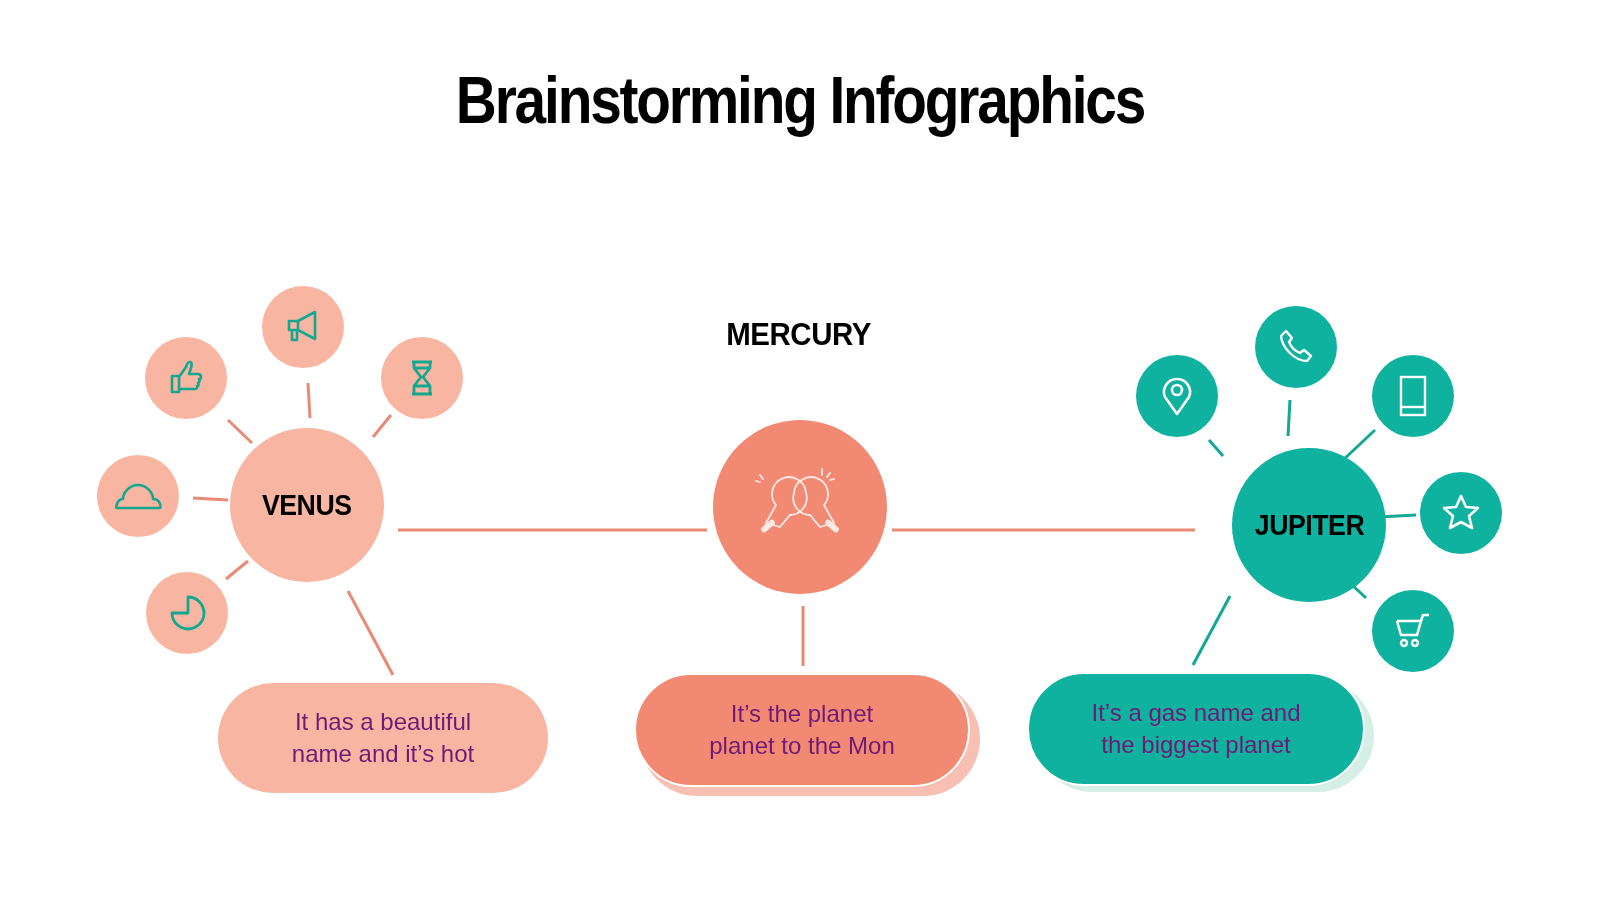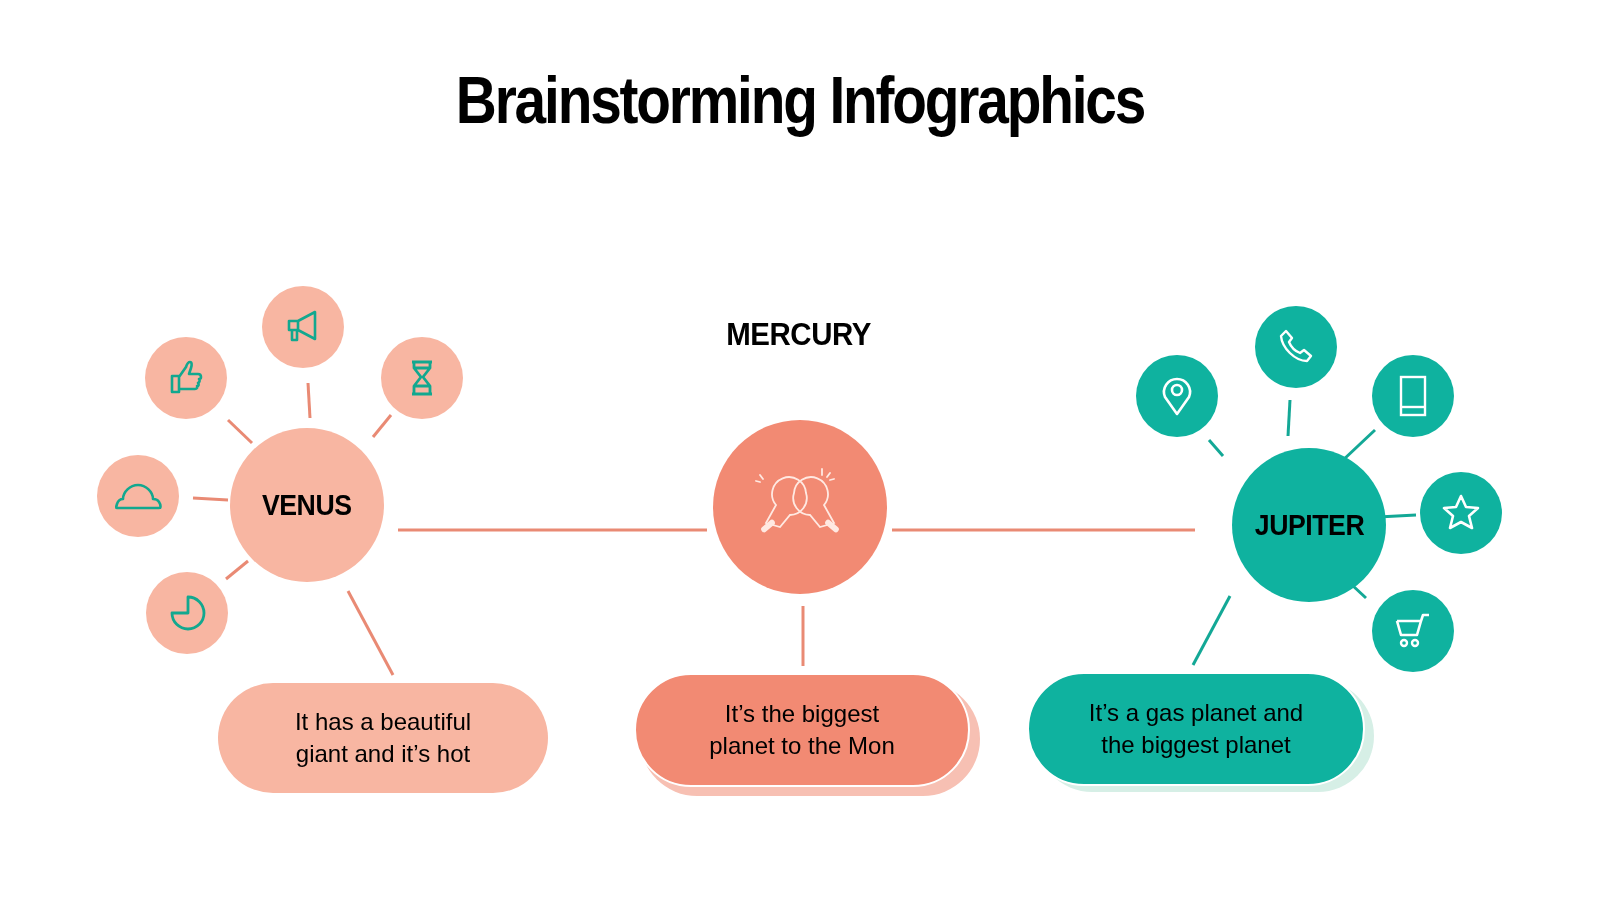--- a/index.html
+++ b/index.html
@@ -3,21 +3,21 @@
 <meta charset="utf-8">
 <style>
   html, body { margin:0; padding:0; background:#ffffff; }
   body { width:1600px; height:900px; position:relative; overflow:hidden; font-family:"Liberation Sans", sans-serif; }
   .title { position:absolute; left:0; top:62px; width:1600px; text-align:center; font-family:"Liberation Sans", sans-serif; font-weight:bold; font-size:66px; letter-spacing:-2.5px; color:#000; transform:scaleX(0.86); transform-origin:800px 0; }
   svg.lines { position:absolute; left:0; top:0; }
   .circ { position:absolute; border-radius:50%; display:flex; align-items:center; justify-content:center; }
   .circ .shadow { position:absolute; border-radius:50%; z-index:-1; }
   .hub-label { font-family:"Liberation Sans", sans-serif; font-weight:bold; font-size:29px; color:#000; letter-spacing:-0.5px; transform:scaleX(0.92); }
   .top-label { position:absolute; font-family:"Liberation Sans", sans-serif; font-weight:bold; font-size:32px; color:#000; letter-spacing:-0.5px; transform:scaleX(0.92); }
-  .pill { position:absolute; border-radius:60px; display:flex; align-items:center; justify-content:center; text-align:center; font-family:"Liberation Sans", sans-serif; font-size:24px; line-height:32px; color:#000000; }
+  .pill { position:absolute; border-radius:60px; display:flex; align-items:center; justify-content:center; text-align:center; font-family:"Liberation Sans", sans-serif; font-size:24px; line-height:32px; color:#701a75; }
   .pill-shadow { position:absolute; border-radius:60px; }
   .icon svg { display:block; }
 </style>
 </head>
 <body>
 
 <div class="title">Brainstorming Infographics</div>
 
 <svg class="lines" width="1600" height="900">
 
@@ -101,21 +101,21 @@
     <span style="position:relative;">
       <svg width="42" height="42" viewBox="0 0 42 42">
           <path d="M22 5a16 16 0 1 1-16 16h16z" fill="none" stroke="#12a88f" stroke-width="2.8" stroke-linejoin="round"></path>
         </svg>
     </span>
   </div>
 
   <div class="pill" style="left:218px;top:683px;width:330px;height:110px;background:#f8b6a2;">
     <div>
       <div>It has a beautiful</div>
-      <div>giant and it’s hot</div>
+      <div>name and it’s hot</div>
     </div>
   </div>
 </div>
 
 <div>
   <div class="top-label" style="left:720px;top:316px;">MERCURY</div>
 
   <div class="circ" style="left:713px;top:420px;width:174px;height:174px;">
     <div class="shadow" style="left:7px;top:5px;width:180px;height:180px;background:#f7c0b3;"></div>
     <div style="position:absolute;left:-4px;top:-4px;width:184px;height:184px;border-radius:50%;background:#fff;z-index:-1;"></div>
@@ -129,21 +129,21 @@
         </g>
         <rect x="8" y="58" width="16" height="6" rx="3" transform="rotate(-40 16 61)" fill="#ffe9e2"></rect>
         <rect x="72" y="58" width="16" height="6" rx="3" transform="rotate(40 80 61)" fill="#ffe9e2"></rect>
       </svg>
     </span>
   </div>
 
   <div class="pill-shadow" style="left:640px;top:682px;width:340px;height:114px;background:#f7c0b3;"></div>
   <div class="pill" style="left:634px;top:673px;width:332px;height:110px;background:#f28a73;border:2px solid #fff;">
     <div>
-      <div>It’s the biggest</div>
+      <div>It’s the planet</div>
       <div>planet to the Mon</div>
     </div>
   </div>
 </div>
 
 <div>
   <div class="circ" style="left:1232px;top:448px;width:154px;height:154px;">
     <div class="shadow" style="left:6px;top:4px;width:160px;height:160px;background:#d6efe6;"></div>
     <div style="position:absolute;left:-4px;top:-4px;width:162px;height:162px;border-radius:50%;background:#fff;z-index:-1;"></div>
     <div style="position:absolute;inset:0;border-radius:50%;background:#0fb29f;"></div>
@@ -205,17 +205,17 @@
           <path d="M4 10h24l2-6h6 M4 10l4 14h16l4-14" fill="none" stroke="#fff" stroke-width="2.6" stroke-linejoin="round"></path>
           <circle cx="11" cy="32" r="3" fill="none" stroke="#fff" stroke-width="2.4"></circle>
           <circle cx="22" cy="32" r="3" fill="none" stroke="#fff" stroke-width="2.4"></circle>
         </svg>
     </span>
   </div>
 
   <div class="pill-shadow" style="left:1036px;top:680px;width:338px;height:112px;background:#d6efe6;"></div>
   <div class="pill" style="left:1027px;top:672px;width:334px;height:110px;background:#0fb29f;border:2px solid #fff;">
     <div>
-      <div>It’s a gas planet and</div>
+      <div>It’s a gas name and</div>
       <div>the biggest planet</div>
     </div>
   </div>
 </div>
 
 </body></html>

